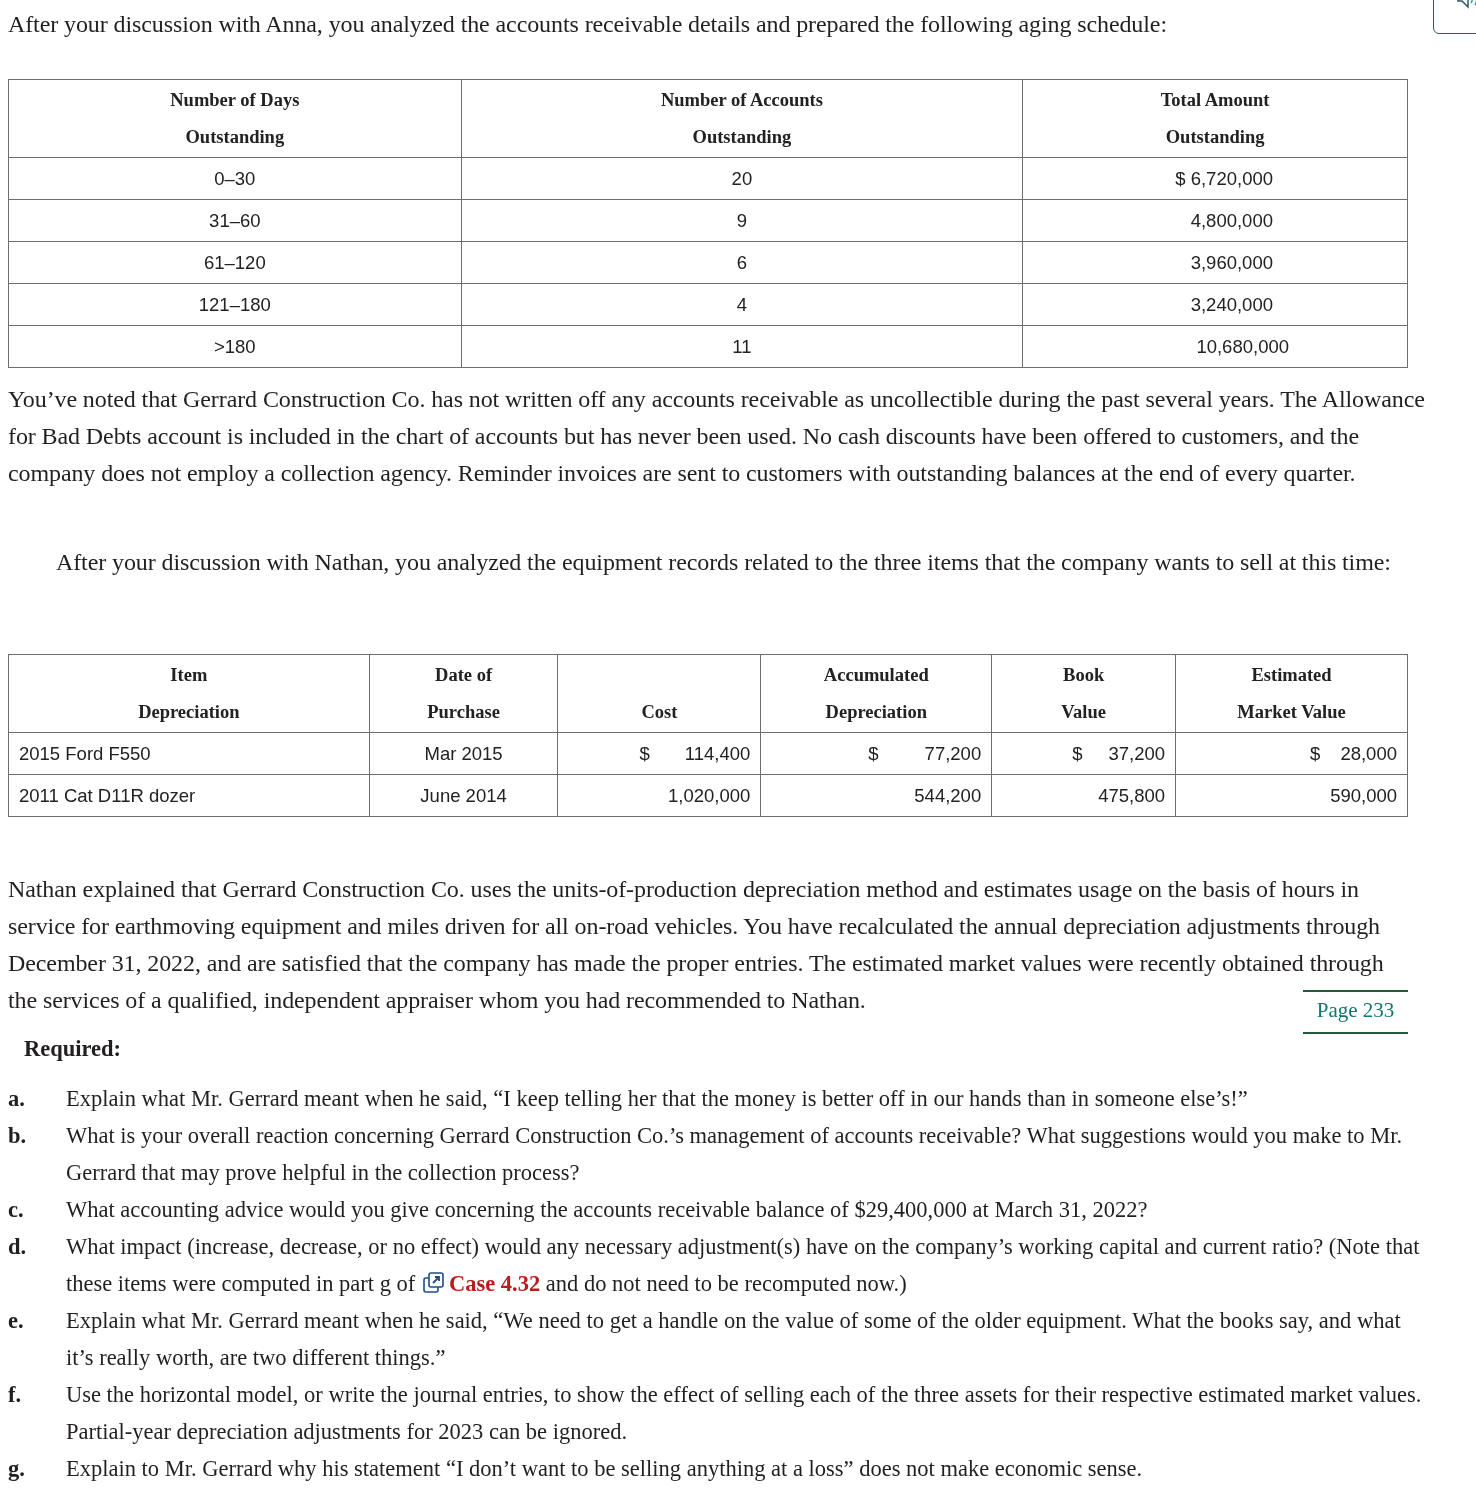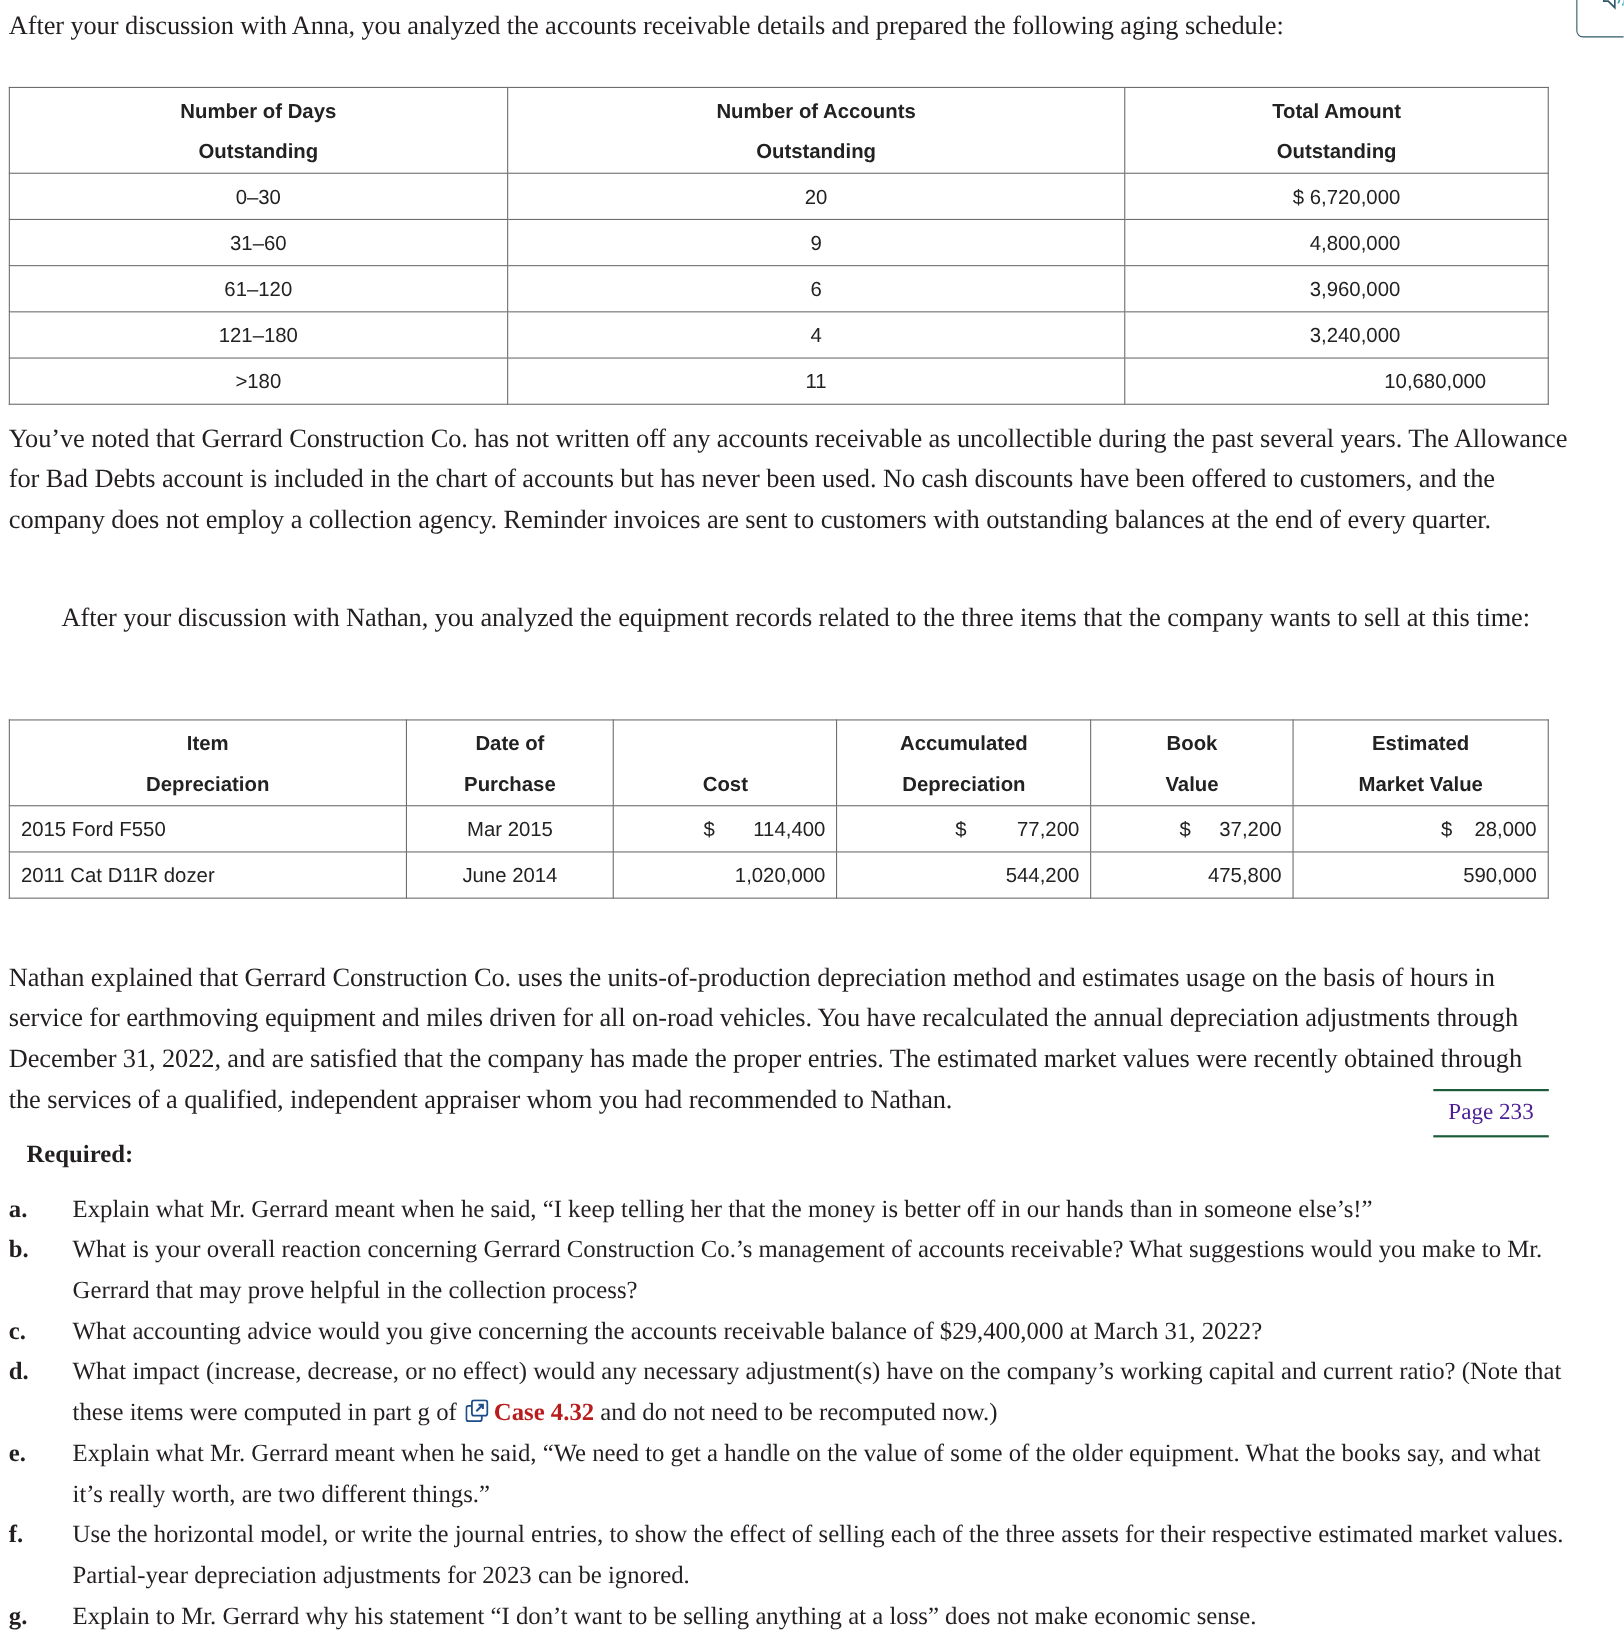--- a/index.html
+++ b/index.html
@@ -9,36 +9,36 @@
   }
   .para {
     position: absolute; left: 8px; margin: 0;
     font-size: 24px; line-height: 37px; letter-spacing: -0.1px;
   }
   table.grid {
     position: absolute; border-collapse: collapse;
     font-family: "Liberation Sans", sans-serif; font-size: 18.5px; color: #222;
   }
   table.grid th, table.grid td { border: 1.5px solid #6e6e6e; padding: 0; }
-  table.grid th { font-weight: bold; text-align: center; vertical-align: middle; line-height: 37px; }
+  table.grid th { font-weight: bold; text-align: center; vertical-align: middle; line-height: 37px; font-family: Liberation Serif, serif; }
   table.grid td { height: 41px; vertical-align: middle; }
   .c { text-align: center; }
   .l { text-align: left; padding-left: 10px !important; }
   .r { text-align: right; }
   
   .corner {
     position: absolute; left: 1433px; top: -6px; width: 60px; height: 40px;
     border: 1.5px solid #2f5868; border-radius: 6px; box-sizing: border-box;
   }
   .corner svg { position: absolute; left: 22px; top: 0px; }
   
   .page-marker {
     position: absolute; left: 1303px; top: 990px; width: 105px; height: 40px;
     border-top: 2px solid #1d5c3b; border-bottom: 2px solid #1d5c3b;
-    font-size: 21px; text-align: center; line-height: 36px; color: #4c1d95;
+    font-size: 21px; text-align: center; line-height: 36px; color: #0f766e;
   }
   .req-title { position: absolute; left: 24px; top: 1036px; font-size: 22.5px; font-weight: bold; }
   .req-list { position: absolute; left: 8px; top: 1080px; width: 1420px; margin: 0; padding: 0; list-style: none; }
   .req-list li { position: relative; padding-left: 58px; font-size: 22.5px; line-height: 37px; }
   .req-list li .ltr { position: absolute; left: 0; top: 0; font-weight: bold; }
   .case-link { color: #b91c1c; font-weight: bold; text-decoration: none; }
   .link-icon { display: inline-block; width: 22px; height: 22px; vertical-align: -3px; margin: 0 4px 0 2px; }
 </style>
 </head>
 <body>
@@ -92,21 +92,21 @@
       <td class="r" style="padding-right:134px;">3,960,000</td>
     </tr>
     <tr>
       <td class="c">121–180</td>
       <td class="c">4</td>
       <td class="r" style="padding-right:134px;">3,240,000</td>
     </tr>
     <tr>
       <td class="c">&gt;180</td>
       <td class="c">11</td>
-      <td class="r" style="padding-right:56px;">10,680,000</td>
+      <td class="r" style="padding-right:118px;">10,680,000</td>
     </tr>
   </tbody>
 </table>
 
 <p class="para" style="top:381px; width:1420px;">You’ve noted that Gerrard Construction Co. has not written off any accounts receivable as uncollectible during the past several years. The Allowance for Bad Debts account is included in the chart of accounts but has never been used. No cash discounts have been offered to customers, and the company does not employ a collection agency. Reminder invoices are sent to customers with outstanding balances at the end of every quarter.</p>
 
 <p class="para" style="top:544px; width:1400px;margin-left:48px;">After your discussion with Nathan, you analyzed the equipment records related to the three items that the company wants to sell at this time:</p>
 
 <table class="grid" style="left:8px; top:654px; width:1400px;">
   <colgroup>

